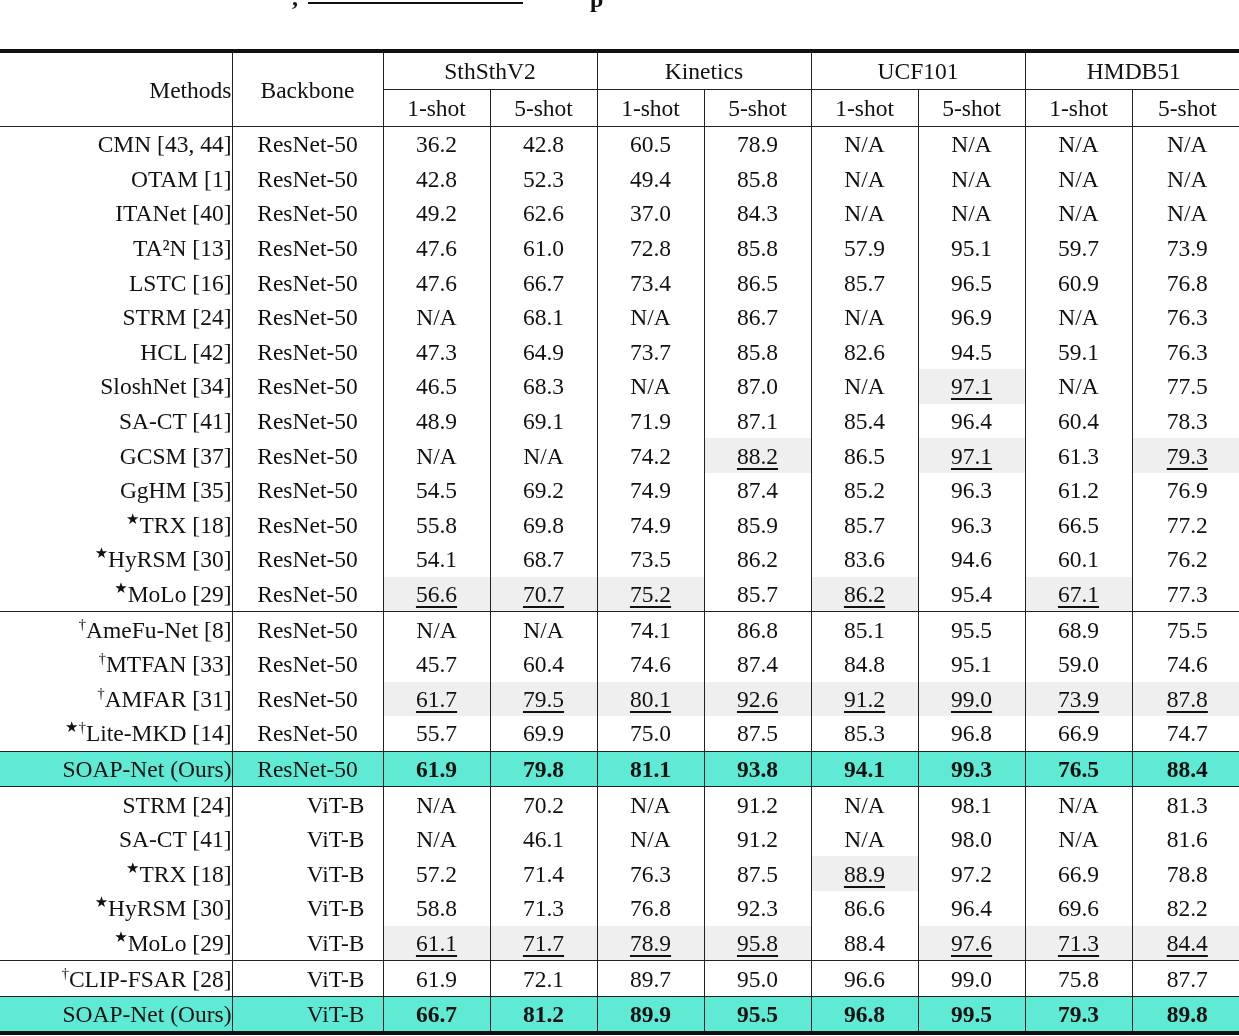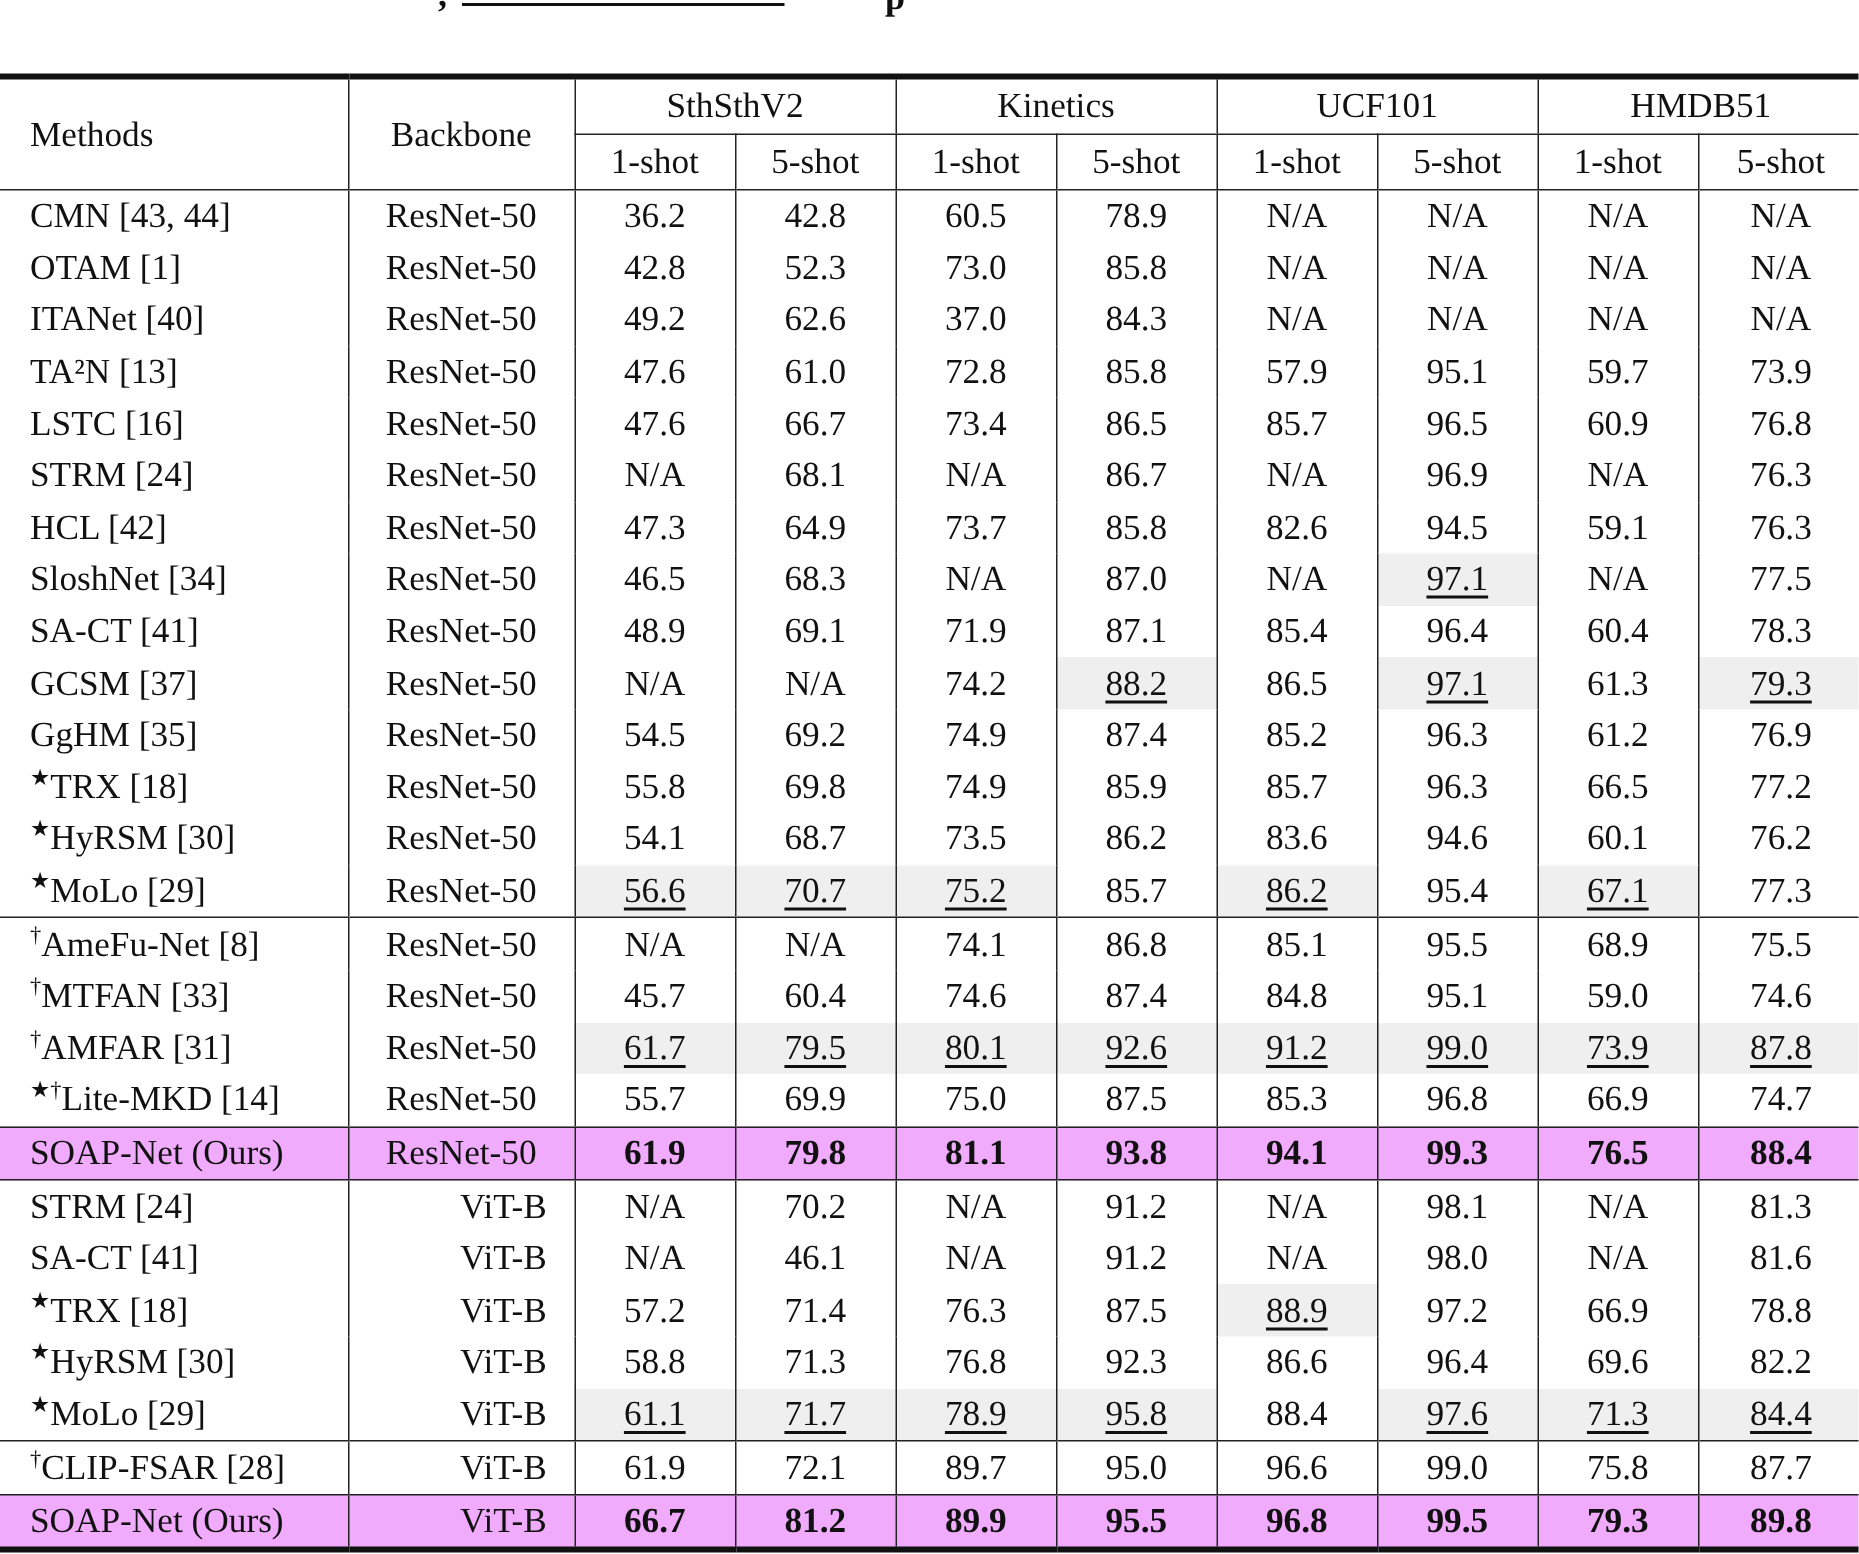--- a/index.html
+++ b/index.html
@@ -12,26 +12,26 @@
     table { position: absolute; left: 0; top: 49px; width: 1239px; border-collapse: collapse;
             table-layout: fixed; font-size: 23.5px; }
     col.c-method { width: 232px; }
     col.c-backbone { width: 151px; }
     col.c-a { width: 107px; }
     col.c-last { width: 110px; }
     th, td { padding: 0; height: 34.6px; line-height: 34px; text-align: center; font-weight: normal;
              white-space: nowrap; }
     thead th { height: 36px; }
     thead tr:first-child th { border-top: 4px solid #111; }
-    th.methods, td.methods { text-align: left; padding-left: 20px; }
+    th.methods, td.methods { text-align: right; padding-left: 20px; }
     td.backbone-right { text-align: right; padding-right: 18px; font-family: Liberation Serif, serif; }
     .vl { border-left: 1.5px solid #222; }
     .hb { border-bottom: 1.5px solid #222; }
     tr.group-end td { border-bottom: 1.5px solid #222; }
-    tr.ours td { background: #f0abfc; font-weight: bold; }
+    tr.ours td { background: #5eead4; font-weight: bold; }
     tr.ours td.methods, tr.ours td.backbone { font-weight: normal; }
     tr.final td { border-bottom: 4px solid #111; }
     td.hl { background: #efefef; }
     td.ul span.v { text-decoration: underline; text-underline-offset: 4px; text-decoration-thickness: 1.5px; }
     .prefix { font-size: 15px; vertical-align: super; line-height: 0; }
   </style>
 </head>
 <body>
 
 <div class="caption-remnant">
@@ -84,21 +84,21 @@
         <td class="vl"><span class="v">N/A</span></td>
         <td class="vl"><span class="v">N/A</span></td>
         <td class="vl"><span class="v">N/A</span></td>
         <td class="vl"><span class="v">N/A</span></td>
       </tr>
       <tr class="">
         <td class="methods"><span>OTAM [1]</span></td>
         <td class="vl backbone">ResNet-50</td>
         <td class="vl"><span class="v">42.8</span></td>
         <td class="vl"><span class="v">52.3</span></td>
-        <td class="vl"><span class="v">73.0</span></td>
+        <td class="vl"><span class="v">49.4</span></td>
         <td class="vl"><span class="v">85.8</span></td>
         <td class="vl"><span class="v">N/A</span></td>
         <td class="vl"><span class="v">N/A</span></td>
         <td class="vl"><span class="v">N/A</span></td>
         <td class="vl"><span class="v">N/A</span></td>
       </tr>
       <tr class="">
         <td class="methods"><span>ITANet [40]</span></td>
         <td class="vl backbone">ResNet-50</td>
         <td class="vl"><span class="v">49.2</span></td>

